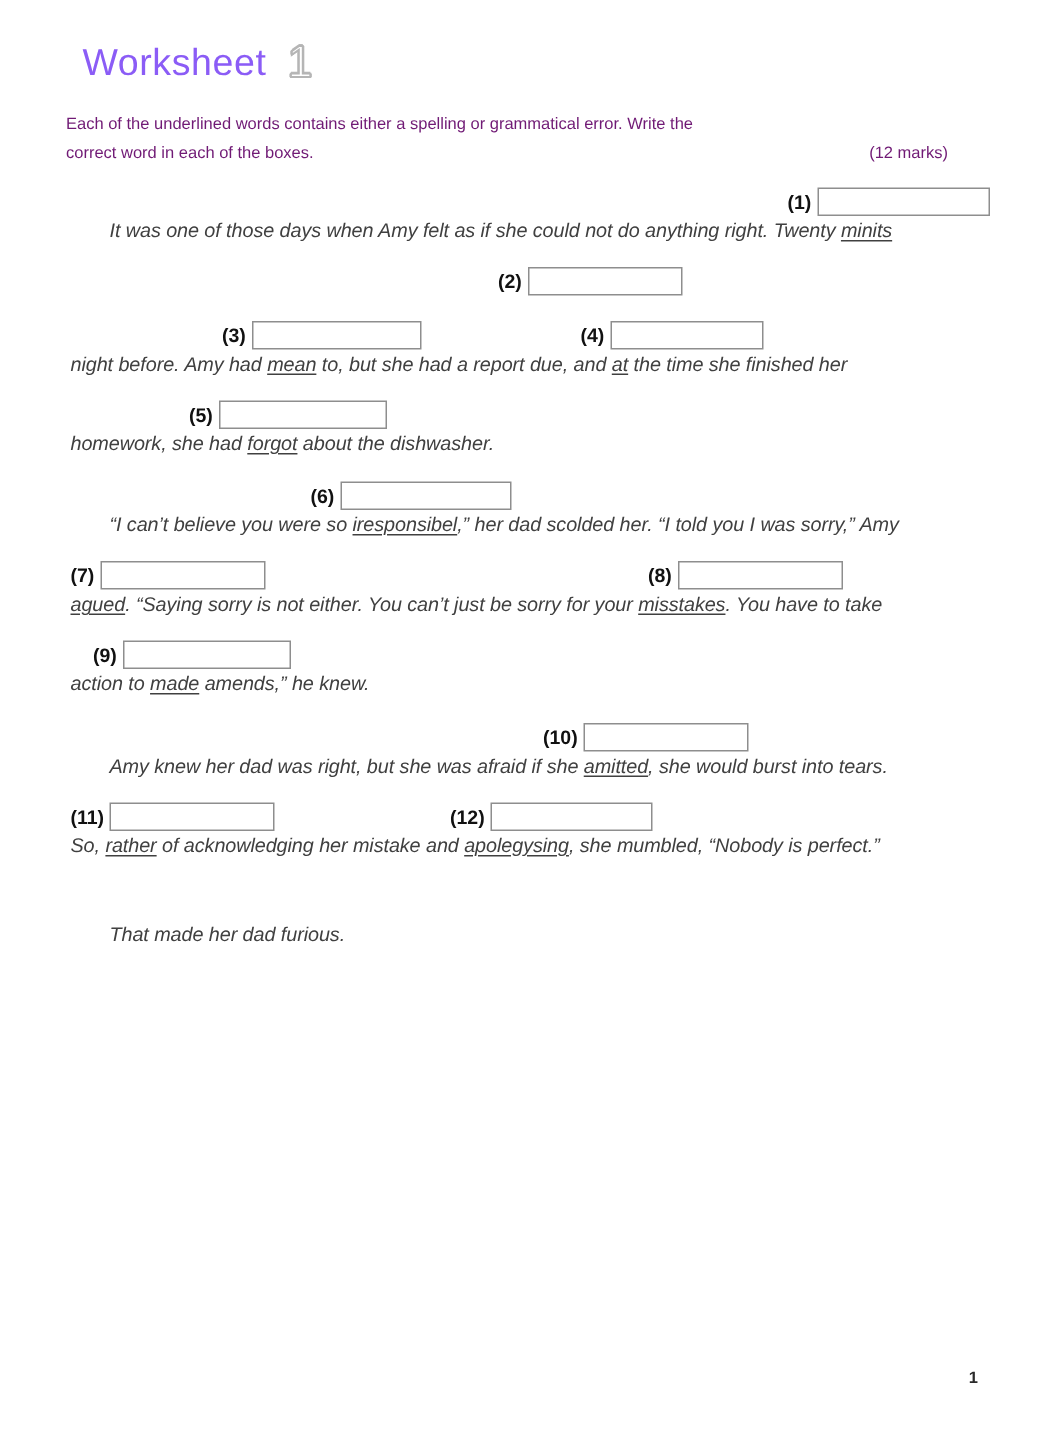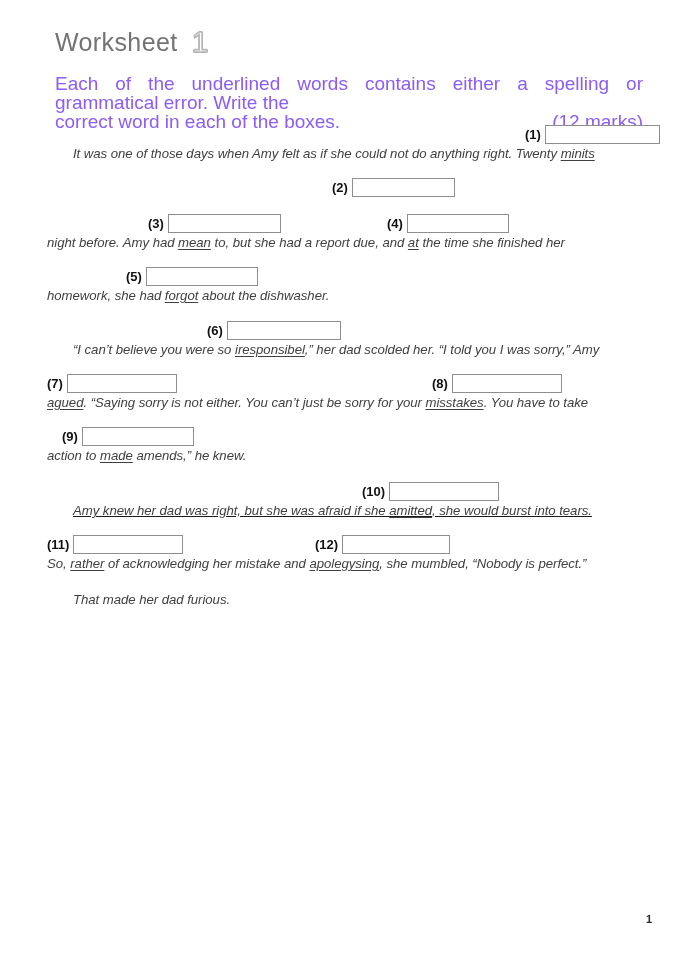--- a/index.html
+++ b/index.html
@@ -29,44 +29,44 @@
     left: 55px;
     top: 24px;
     display: flex;
     align-items: baseline;
     gap: 14px;
   }
   .title-word {
     font-size: 25px;
     font-weight: 500;
     letter-spacing: 0.4px;
-    color: #737373;
+    color: #8b5cf6;
   }
   .title-num {
     font-size: 30px;
     font-weight: 400;
     color: #ffffff;
     -webkit-text-stroke: 1.3px #b5b5b5;
     text-shadow:
       -1px 0 #b9b9b9, 1px 0 #b9b9b9,
       0 -1px #b9b9b9, 0 1px #b9b9b9;
     font-family: "Liberation Sans", sans-serif;
     position: relative;
     top: 1px;
   }
 
   
   .instructions {
     position: absolute;
-    left: 55px;
+    left: 44px;
     top: 74px;
     width: 588px;
-    font-size: 19px;
+    font-size: 11px;
     line-height: 19px;
-    color: #8b5cf6;
+    color: #701a75;
     text-align: justify;
   }
   .instructions .marks {
     float: right;
   }
   .instr-line2 {
     display: block;
     width: 100%;
   }
 
@@ -220,43 +220,43 @@
     <div class="blk" style="margin-top:9px;">
       <div class="boxline">
         <div class="boxgroup" style="left:15px;">
           <span class="boxnum">(9)</span>
           <div class="answerbox" style="width:112px;"></div>
         </div>
       </div>
       <div class="txtline"><span>action to </span><span class="u">made</span><span> amends,” he knew.</span></div>
     </div>
 
-    <div class="blk" style="margin-top:11px;text-decoration:underline;">
+    <div class="blk" style="margin-top:11px;">
       <div class="boxline">
         <div class="boxgroup" style="left:315px;">
           <span class="boxnum">(10)</span>
           <div class="answerbox" style="width:110px;"></div>
         </div>
       </div>
       <div class="txtline indent"><span>Amy knew her dad was right, but she was afraid if she </span><span class="u">amitted</span><span>, she would burst into tears.</span></div>
     </div>
 
     <div class="blk" style="margin-top:9px;">
       <div class="boxline">
         <div class="boxgroup" style="left:0px;">
           <span class="boxnum">(11)</span>
           <div class="answerbox" style="width:110px;"></div>
         </div>
-        <div class="boxgroup" style="left:268px;">
+        <div class="boxgroup" style="left:253px;">
           <span class="boxnum">(12)</span>
           <div class="answerbox" style="width:108px;"></div>
         </div>
       </div>
       <div class="txtline"><span>So, </span><span class="u">rather</span><span> of acknowledging her mistake and </span><span class="u">apolegysing</span><span>, she mumbled, “Nobody is perfect.”</span></div>
     </div>
 
-    <div class="txtline indent" style="margin-top:19px;">That made her dad furious.</div>
+    <div class="txtline indent" style="margin-top:42px;">That made her dad furious.</div>
 
   </div>
 
   <div class="pageno">1</div>
 
 </div>
 
 </body></html>

